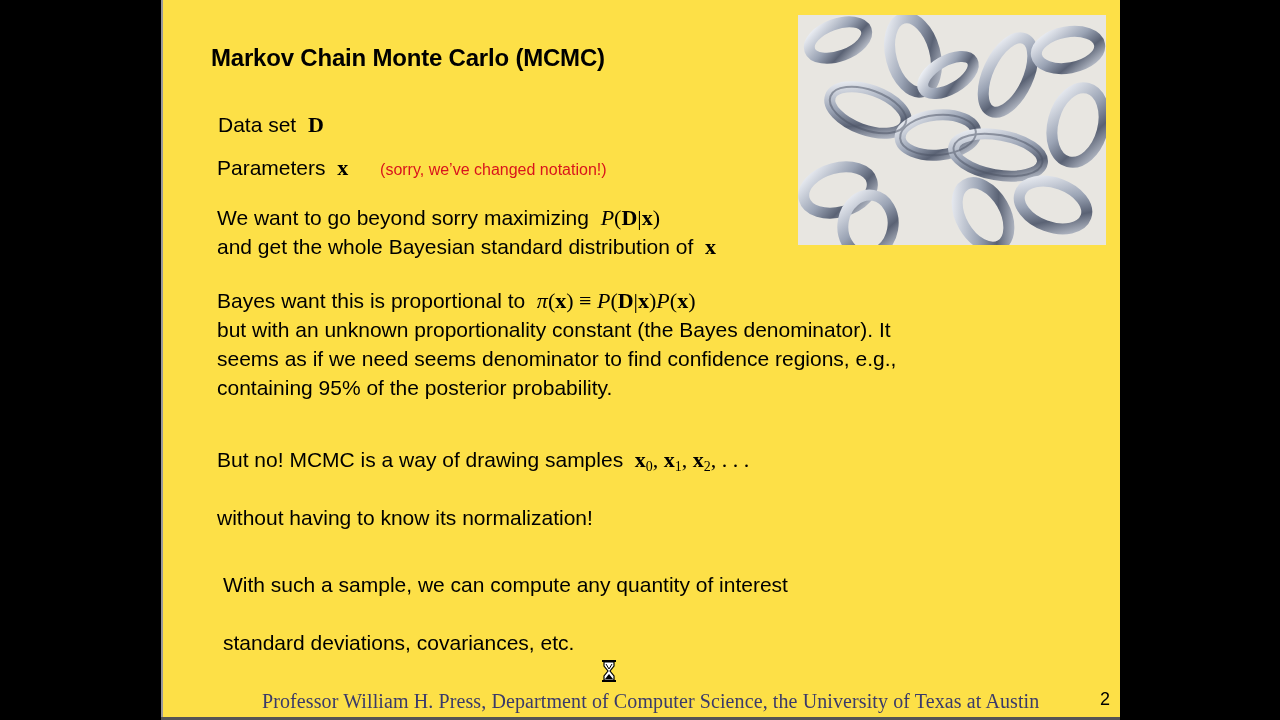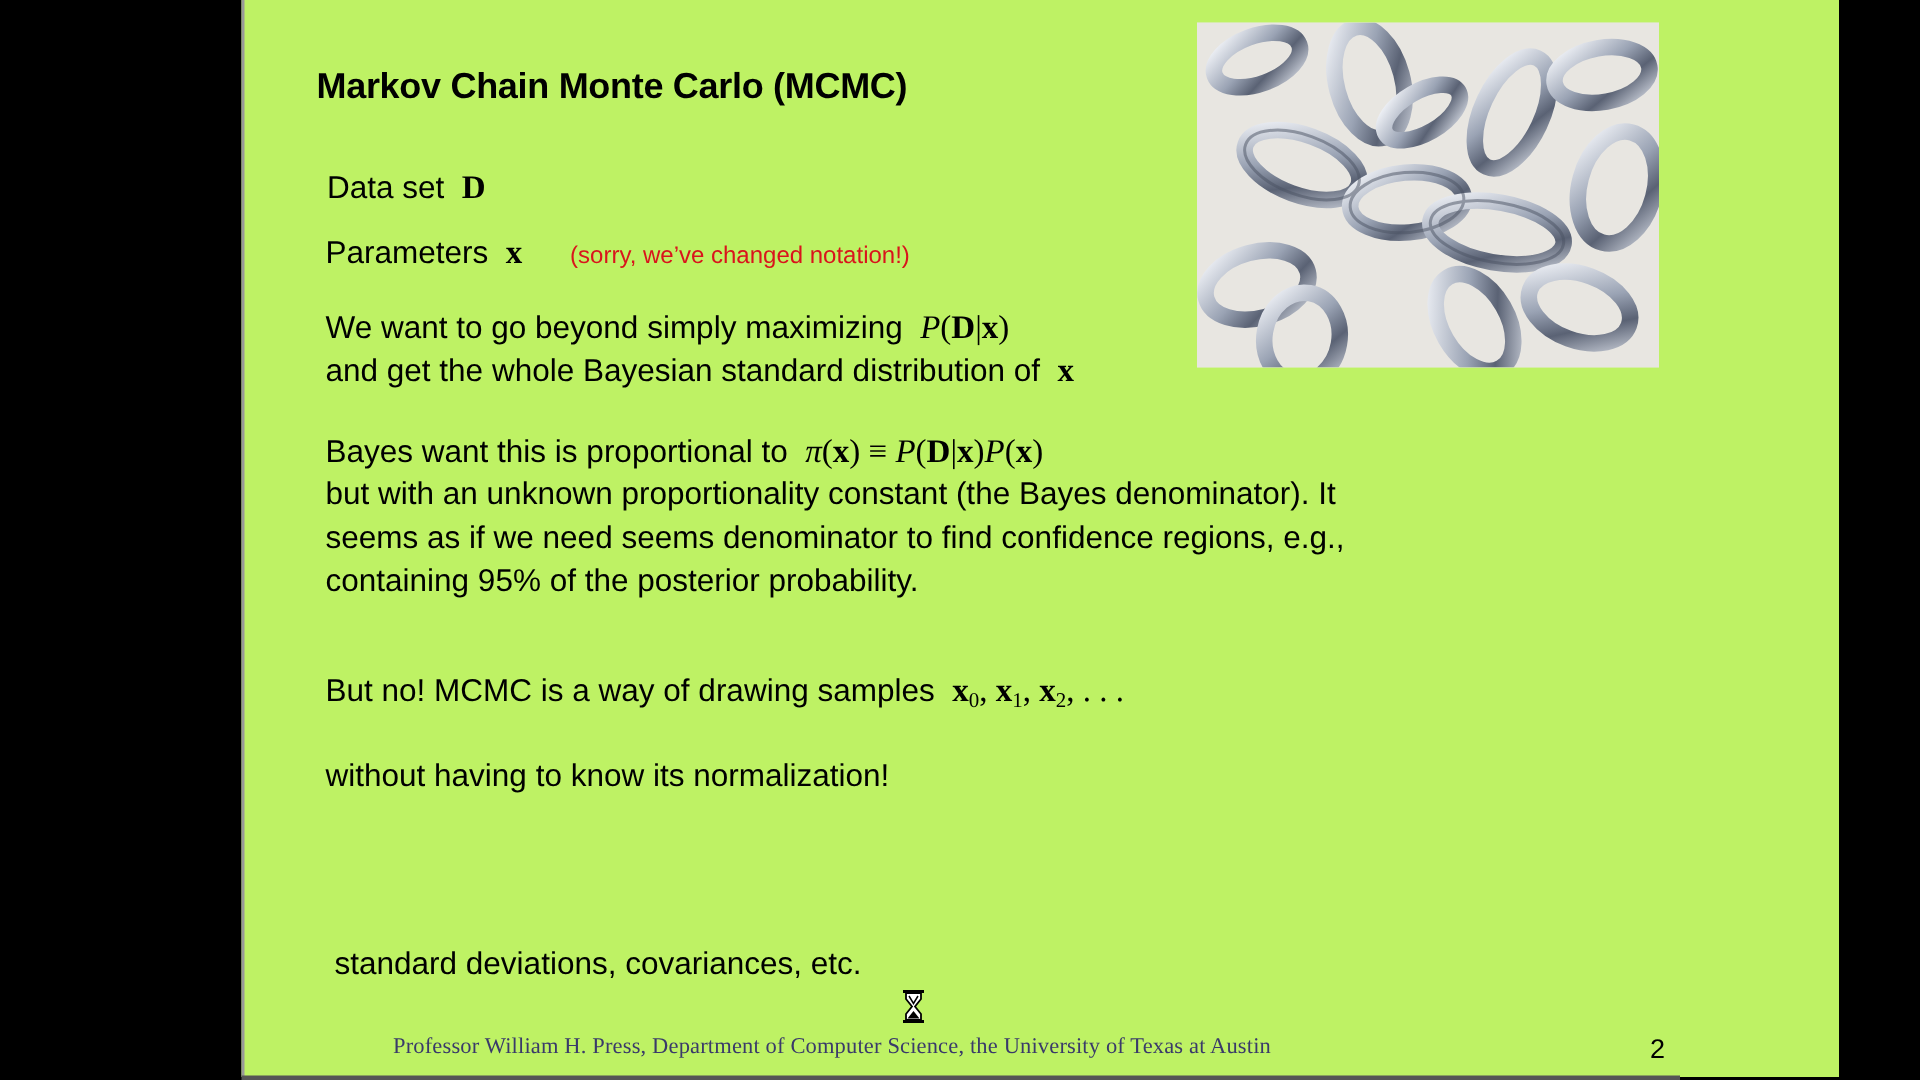--- a/index.html
+++ b/index.html
@@ -1,22 +1,22 @@
 <!DOCTYPE html>
 <html><head>
   <meta charset="utf-8">
   <style>
     html, body { margin: 0; padding: 0; }
     body {
       width: 1280px; height: 720px; background: #000; position: relative; overflow: hidden;
       font-family: "Liberation Sans", sans-serif;
     }
     .slide {
-      position: absolute; left: 161px; top: 0; width: 1065px; height: 718px;
-      background: #bef264; border-left: 2px solid #9a9a9a; box-sizing: border-box;
+      position: absolute; left: 161px; top: 0; width: 959px; height: 718px;
+      background: #fde047; border-left: 2px solid #9a9a9a; box-sizing: border-box;
     }
     .bottom-rule {
       position: absolute; left: 161px; top: 717px; width: 959px; height: 3px; background: #555;
     }
     .title {
       position: absolute; left: 48px; top: 44px;
       font-family: "Liberation Sans", sans-serif; font-weight: bold; font-size: 24px; color: #000;
       letter-spacing: -0.2px;
     }
     .line {
@@ -28,21 +28,21 @@
     .math .b { font-weight: bold; }
     .math .i { font-style: italic; }
     .math sub { font-size: 14px; vertical-align: -4px; font-weight: normal; }
     .note { color: #d9141c; font-size: 16px; margin-left: 26px; }
     .photo {
       position: absolute; left: 635px; top: 15px; width: 308px; height: 230px; overflow: hidden;
       background: #e9e7e2;
     }
     .footer {
       position: absolute; left: 99px; top: 690px;
-      font-family: "Liberation Serif", serif; font-size: 15px; color: #3a3a6a; letter-spacing: 0.1px;
+      font-family: "Liberation Serif", serif; font-size: 20px; color: #3a3a6a; letter-spacing: 0.1px;
     }
     .page-num {
       position: absolute; left: 937px; top: 689px; font-size: 18px; color: #000;
     }
     .hourglass { position: absolute; left: 438px; top: 660px; width: 16px; height: 22px; }
   </style>
 </head>
 <body>
 
 <div class="slide">
@@ -53,21 +53,21 @@
     <span class="math"><span class="b">D</span></span>
   </div>
 
   <div class="line" style="left:54px; top:153px;">
     <span>Parameters</span>&nbsp;
     <span class="math"><span class="b">x</span></span>
     <span class="note">(sorry, we’ve changed notation!)</span>
   </div>
 
   <div class="line" style="left:54px; top:203px;">
-    <span>We want to go beyond simply maximizing</span>&nbsp;
+    <span>We want to go beyond sorry maximizing</span>&nbsp;
     <span class="math"><span class="i">P</span>(<span class="b">D</span>|<span class="b">x</span>)</span>
   </div>
   <div class="line" style="left:54px; top:232px;">
     <span>and get the whole Bayesian standard distribution of</span>&nbsp;
     <span class="math"><span class="b">x</span></span>
   </div>
 
   <div class="line" style="left:54px; top:286px;">
     <span>Bayes want this is proportional to</span>&nbsp;
     <span class="math"><span class="i">π</span>(<span class="b">x</span>) ≡ <span class="i">P</span>(<span class="b">D</span>|<span class="b">x</span>)<span class="i">P</span>(<span class="b">x</span>)</span>
@@ -75,20 +75,21 @@
   <div class="line" style="left:54px; top:315px;">but with an unknown proportionality constant (the Bayes denominator). It</div>
   <div class="line" style="left:54px; top:344px;">seems as if we need seems denominator to find confidence regions, e.g.,</div>
   <div class="line" style="left:54px; top:373px;">containing 95% of the posterior probability.</div>
 
   <div class="line" style="left:54px; top:445px;">
     <span>But no! MCMC is a way of drawing samples</span>&nbsp;
     <span class="math"><span class="b">x</span><sub>0</sub>, <span class="b">x</span><sub>1</sub>, <span class="b">x</span><sub>2</sub>, . . .</span>
   </div>
   <div class="line" style="left:54px; top:503px;">without having to know its normalization!</div>
 
+  <div class="line" style="left:60px; top:570px;">With such a sample, we can compute any quantity of interest</div>
   <div class="line" style="left:60px; top:628px;">standard deviations, covariances, etc.</div>
 
   <div class="photo">
     <svg width="308" height="230" viewBox="0 0 308 230">
       <defs>
         <linearGradient id="steel" x1="0" y1="0" x2="1" y2="1">
           <stop offset="0" stop-color="#f4f6fa"></stop>
           <stop offset="0.45" stop-color="#9aa3b4"></stop>
           <stop offset="0.7" stop-color="#5a6274"></stop>
           <stop offset="1" stop-color="#c9ced8"></stop>

